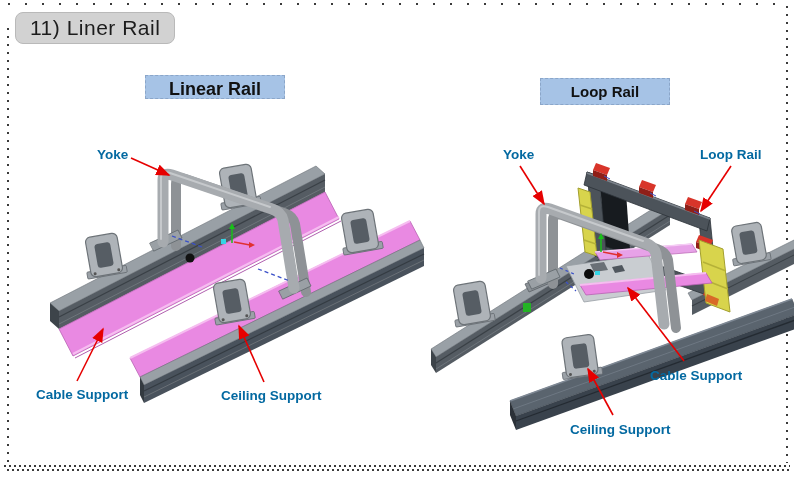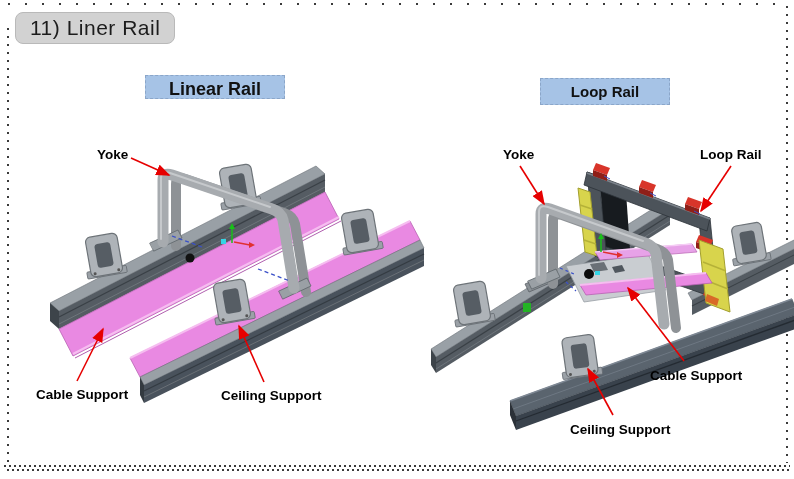--- a/index.html
+++ b/index.html
@@ -26,21 +26,21 @@
       repeating-linear-gradient(to right,var(--border-dot) 0 2px,transparent 2px 5px);
     background-size:100% 2px,100% 2px;background-position:0 0,3px 4px;background-repeat:no-repeat;}
   .title-box{position:absolute;left:15px;top:12px;height:30px;line-height:30px;
     padding:0 14px;background:var(--title-bg);border:1px solid var(--title-border);
     border-radius:8px;font-size:21px;color:#1c1c1c;letter-spacing:0.5px;}
   .hdr{position:absolute;background:var(--header-bg);border:1px dashed var(--header-border);
     text-align:center;font-weight:bold;color:#111;box-sizing:border-box;}
   .hdr-linear{left:145px;top:75px;width:140px;height:24px;line-height:26px;font-size:18px;}
   .hdr-loop{left:540px;top:78px;width:130px;height:27px;line-height:25px;font-size:15px;}
   .scene{position:absolute;left:0;top:0;width:794px;height:479px;}
-  .callout{position:absolute;font-size:13.5px;font-weight:bold;color:#000000;white-space:nowrap;}
+  .callout{position:absolute;font-size:13.5px;font-weight:bold;color:#0369a1;white-space:nowrap;}
 </style>
 </head>
 <body>
 
 <div class="page">
   <div class="b-top"></div>
   <div class="b-left"></div>
   <div class="b-right"></div>
   <div class="b-bottom"></div>
 

